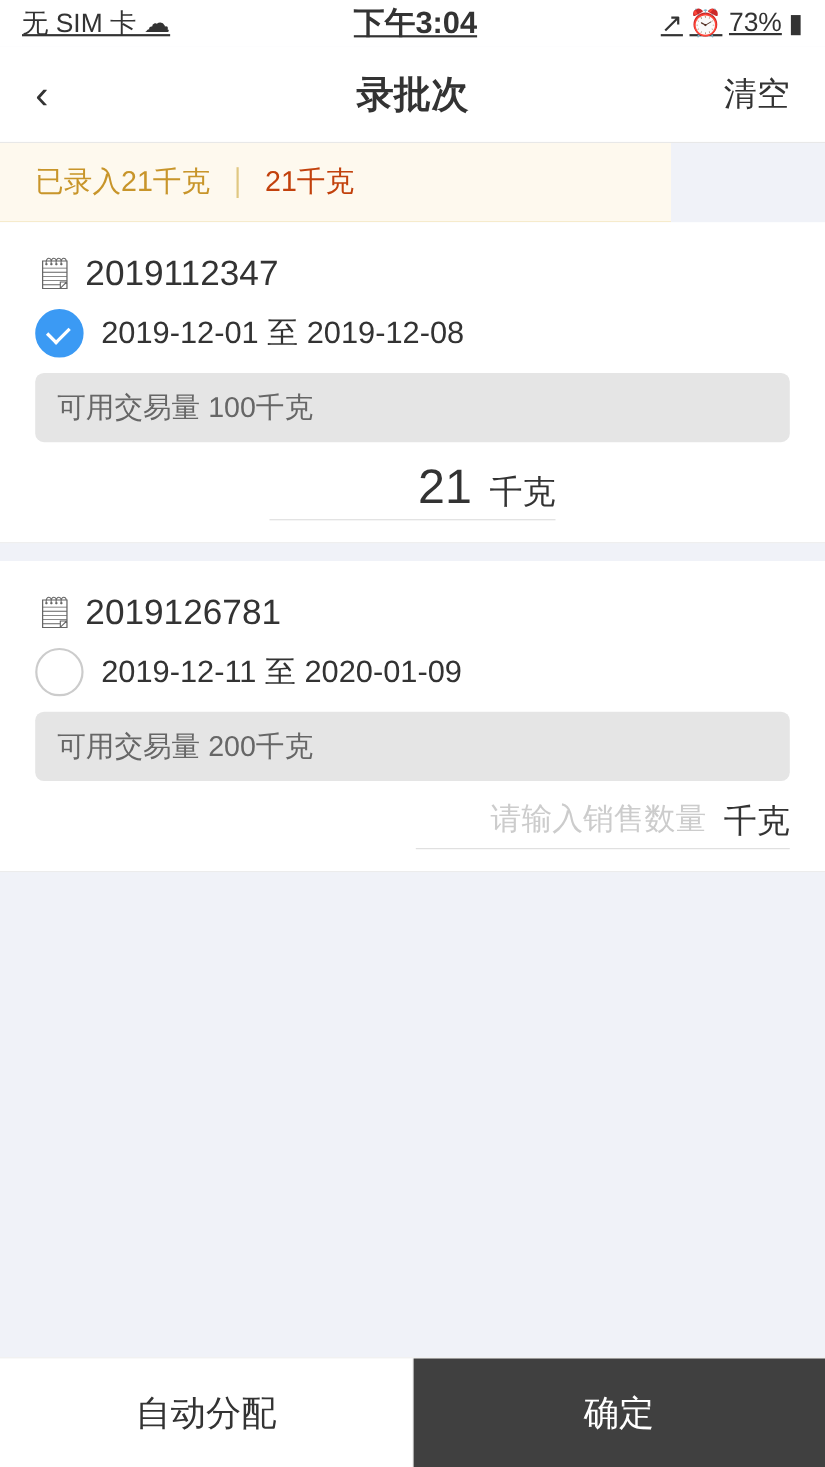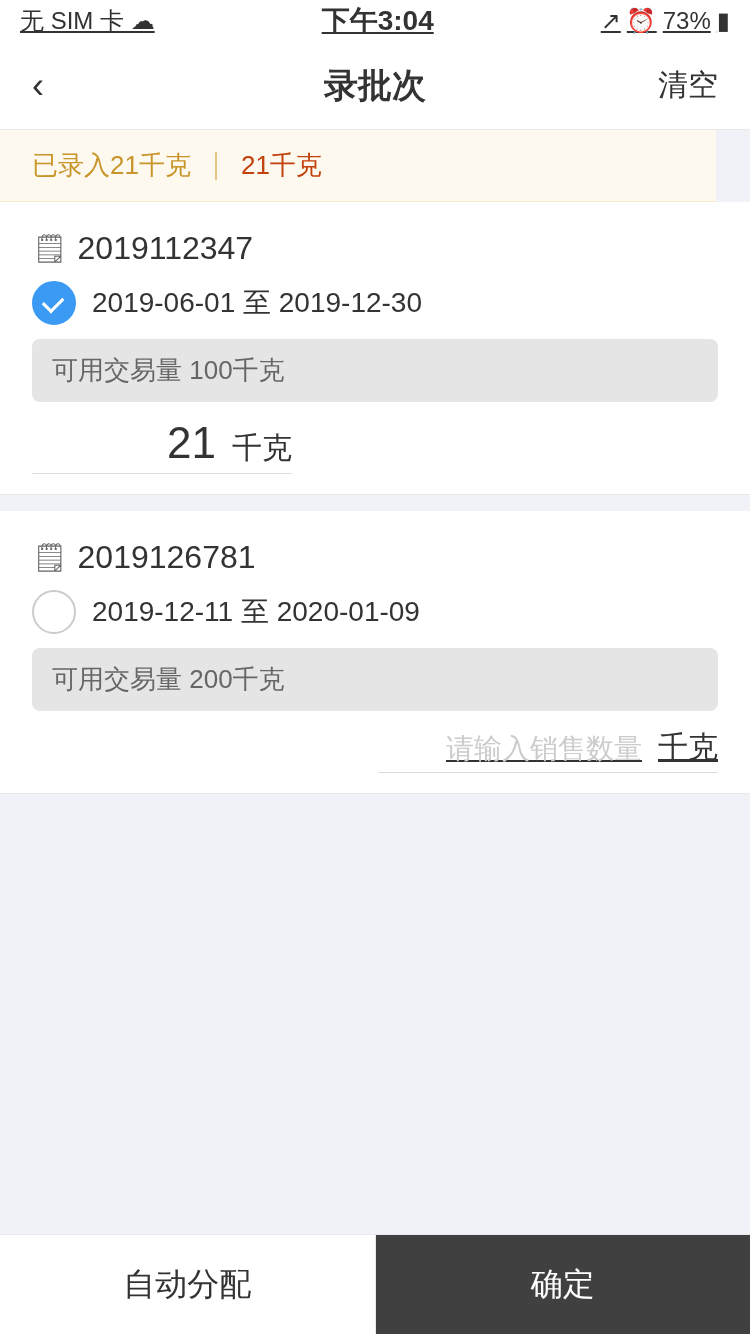--- a/index.html
+++ b/index.html
@@ -53,21 +53,21 @@
       color: #333;
     }
     .nav-action {
       font-size: 30px;
       color: #333;
       cursor: pointer;
     }
 
     
     .info-banner {
-      width: 716px;
+      width: 610px;
       background: #fef9ee;
       padding: 18px 32px;
       display: flex;
       align-items: center;
       gap: 24px;
       border-bottom: 1px solid #f5e9c8;
     }
     .info-banner-label {
       font-size: 26px;
       color: #c8952a;
@@ -238,25 +238,25 @@
     <span class="info-banner-value">21千克</span>
   </div>
 
   <div class="batch-card">
     <div class="batch-header">
       <span class="batch-id-icon">🗒</span>
       <span class="batch-id">2019112347</span>
     </div>
     <div class="batch-date-row">
       <div class="radio-circle checked"></div>
-      <span class="batch-date">2019-06-01 至 2019-12-30</span>
+      <span class="batch-date">2019-12-01 至 2019-12-08</span>
     </div>
     <div class="batch-quota">可用交易量 100千克</div>
     <div style="padding: 0 32px 0 32px; border-bottom: 1px solid #e8e8e8;">
-      <div style="display: flex; align-items: center; justify-content: flex-start; gap: 16px; padding-bottom: 20px;">
+      <div style="display: flex; align-items: center; justify-content: center; gap: 16px; padding-bottom: 20px;">
         <div style="display: flex; flex-direction: column; align-items: flex-end;">
           <div style="display: flex; align-items: baseline; gap: 16px;">
             <span class="input-value-display">21</span>
             <span class="batch-unit">千克</span>
           </div>
           <div style="width: 260px; height: 1px; background: #ddd; margin-top: 4px;"></div>
         </div>
       </div>
     </div>
   </div>
@@ -269,21 +269,21 @@
       <span class="batch-id">2019126781</span>
     </div>
     <div class="batch-date-row">
       <div class="radio-circle"></div>
       <span class="batch-date">2019-12-11 至 2020-01-09</span>
     </div>
     <div class="batch-quota">可用交易量 200千克</div>
     <div style="padding: 0 32px 0 32px; border-bottom: 1px solid #e8e8e8;">
       <div style="display: flex; align-items: center; justify-content: flex-end; gap: 16px; padding-bottom: 20px;">
         <div style="display: flex; flex-direction: column; align-items: flex-end;">
-          <div style="display: flex; align-items: flex-end; gap: 16px; text-decoration: underline;">
+          <div style="display: flex; align-items: flex-start; gap: 16px;">
             <span style="font-size: 28px; color: #ccc; text-align: right; min-width: 200px;">请输入销售数量</span>
             <span class="batch-unit">千克</span>
           </div>
           <div style="width: 340px; height: 1px; background: #ddd; margin-top: 4px;"></div>
         </div>
       </div>
     </div>
   </div>
 
   <div class="bottom-spacer"></div>

